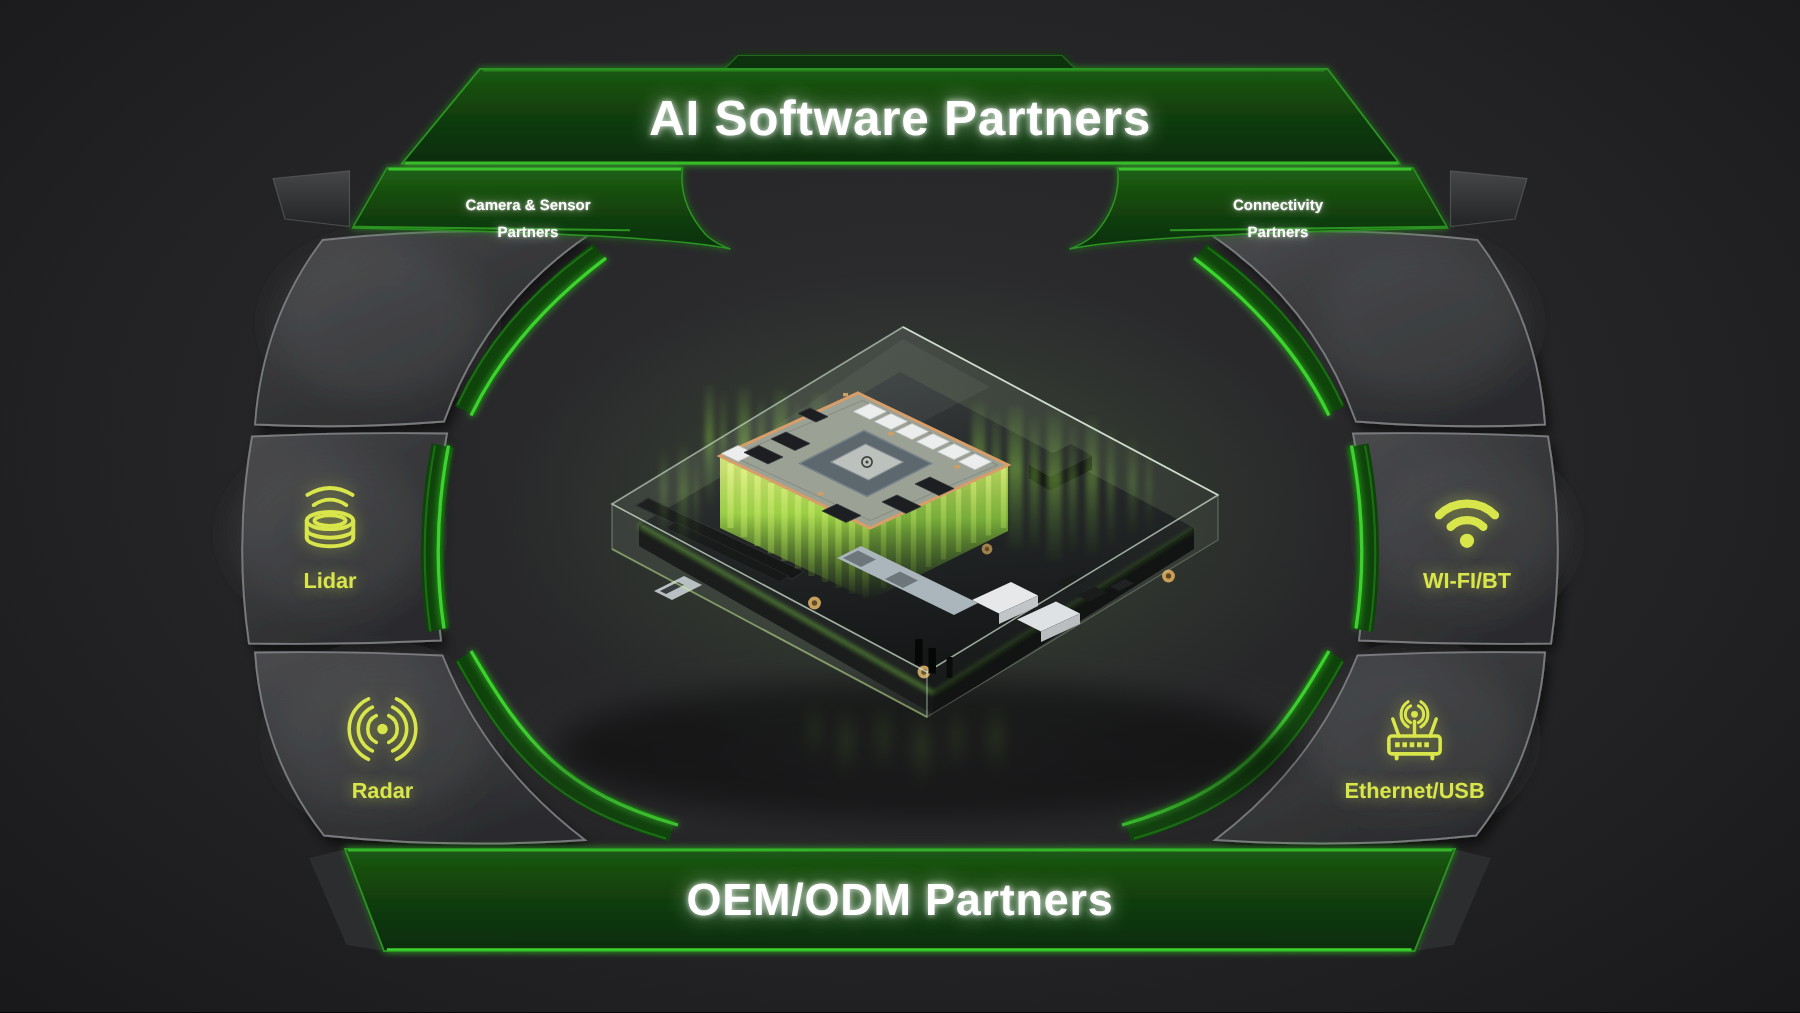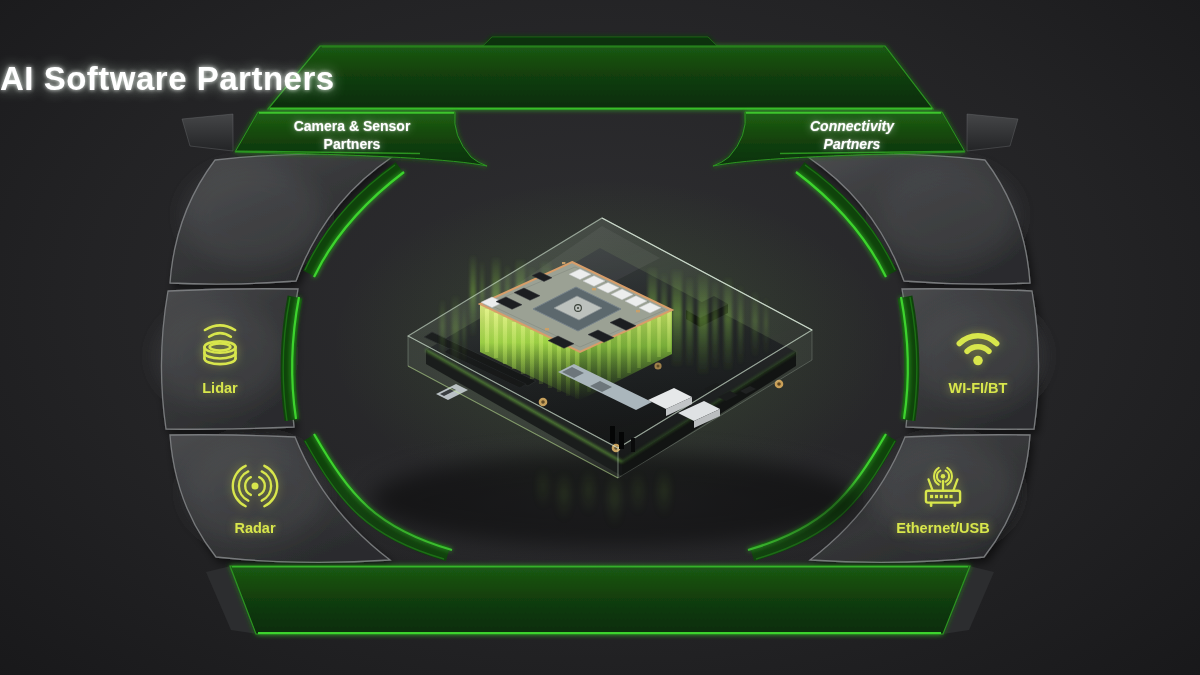--- a/index.html
+++ b/index.html
@@ -1,27 +1,27 @@
 <!DOCTYPE html>
 <html><head>
 <meta charset="utf-8">
 <style>
   html,body{margin:0;padding:0;background:#000;}
   .stage{position:relative;width:1200px;height:675px;overflow:hidden;
          font-family:"Liberation Sans","DejaVu Sans",sans-serif;
          background:radial-gradient(1500px 950px at 50% 44%, #2f2f32 0%, #232325 34%, #141416 66%, #070708 100%);}
   svg.scene{position:absolute;left:0;top:0;}
   .overlay{position:absolute;left:0;top:0;width:1200px;height:675px;pointer-events:none;}
-  .banner-title{position:absolute;width:100%;color:#fff;font-weight:bold;
+  .banner-title{position:absolute;width:100%;text-align:center;color:#fff;font-weight:bold;
      text-shadow:0 0 14px rgba(235,255,235,.65),0 0 4px rgba(255,255,255,.85);letter-spacing:.5px;}
   .banner-title.top{top:60px;font-size:33px;}
   .banner-title.bottom{top:584px;font-size:30px;}
   .ribbon-title{position:absolute;transform:translateX(-50%);text-align:center;color:#fff;
-     font-weight:bold;font-size:14px;line-height:18px;
-     text-shadow:0 0 8px rgba(255,255,255,.55),0 0 2px rgba(255,255,255,.7);}
+     font-weight:bold;font-size:10px;line-height:18px;
+     text-shadow:0 0 8px rgba(255,255,255,.55),0 0 2px rgba(255,255,255,.7);margin-top:12px;}
   .item{position:absolute;transform:translateX(-50%);width:160px;text-align:center;}
   .item svg{display:block;margin:0 auto;filter:drop-shadow(0 0 5px rgba(214,230,75,.45));}
   .item .lbl{margin-top:5px;color:#d8e64c;font-weight:bold;font-size:14.5px;line-height:19px;
      text-shadow:0 0 9px rgba(214,230,75,.5);}
   .ic{stroke:#d8e64c;fill:none;stroke-width:2.5;stroke-linecap:round;stroke-linejoin:round;}
   .ict{stroke:#d8e64c;fill:none;stroke-width:5.4;stroke-linecap:round;}
   .icf{fill:#d8e64c;stroke:none;}
 </style>
 </head>
 <body>
@@ -350,26 +350,27 @@
           <rect x="610" y="474" width="9" height="52"></rect>
     <rect x="635" y="472" width="6" height="42"></rect>
           <rect x="660" y="470" width="8" height="46"></rect>
   </g>
 </g>
 </svg>
 
 <div class="overlay">
 
   <div class="banner-title top">AI Software Partners</div>
+  <div class="banner-title bottom">OEM/ODM Partners</div>
 
   <div class="ribbon-title" style="left:352px;top:117px;">
     <div>Camera &amp; Sensor</div>
     <div>Partners</div>
   </div>
-  <div class="ribbon-title" style="left:852px;top:117px;font-style:italic;">
+  <div class="ribbon-title" style="left:852px;top:117px;">
     <div>Connectivity</div>
     <div>Partners</div>
   </div>
 
 
   <div class="item" style="left:220px;top:316px;">
     <svg width="58" height="58" viewBox="0 0 56 56">
       <path class="ic" d="M13.5,13.5 Q28,4.5 42.5,13.5"></path>
       <path class="ic" d="M17.5,20 Q28,13 38.5,20"></path>
       <ellipse class="ic" cx="28" cy="30" rx="15" ry="5.5"></ellipse>

